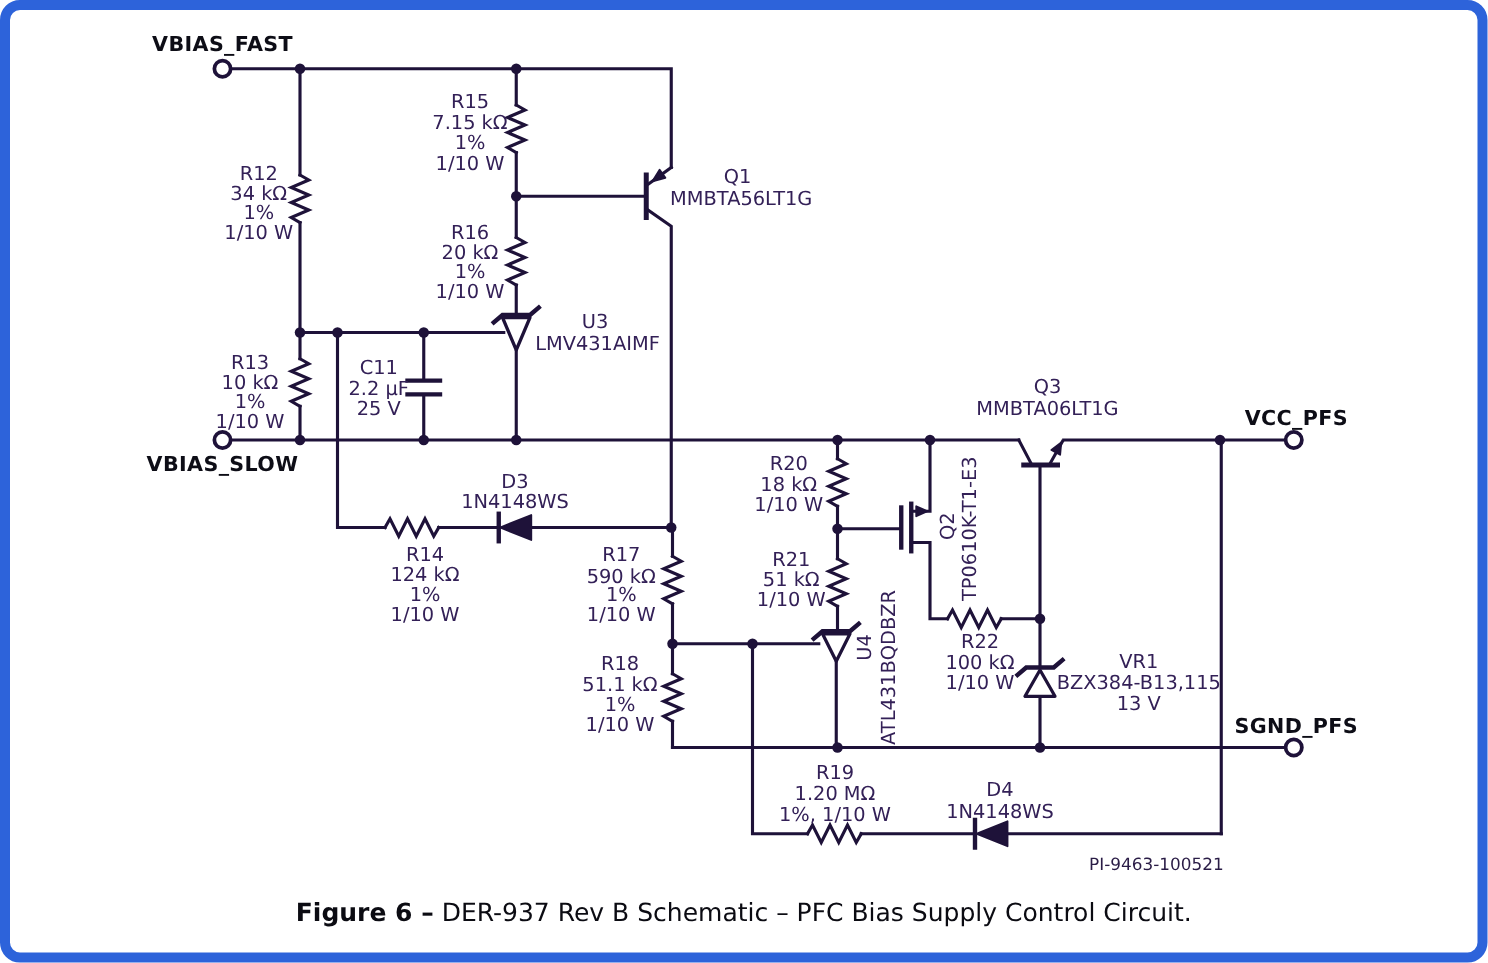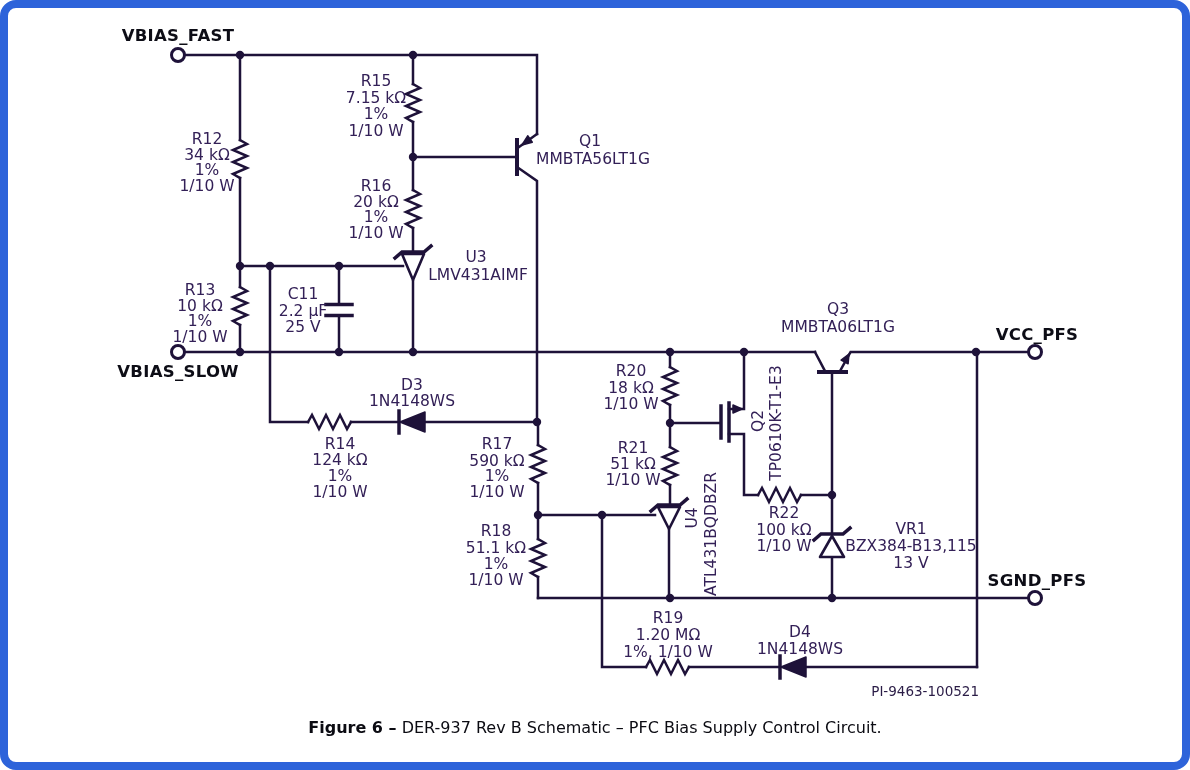--- a/index.html
+++ b/index.html
@@ -18,21 +18,21 @@
   .tri-fill{fill:#1e1239;stroke:#1e1239;stroke-width:1.5;stroke-linejoin:round;}
   .tri-open{fill:#ffffff;stroke:#1e1239;stroke-width:2.6;stroke-linejoin:round;}
   .dot{fill:#1e1239;}
   .term{fill:#ffffff;stroke:#1e1239;stroke-width:3;}
   .lbl{font-size:15.5px;fill:#332057;}
   .lbl-mid{text-anchor:middle;}
   .term-lbl{font-size:16.5px;font-weight:bold;fill:#0d0d16;text-anchor:middle;letter-spacing:.3px;}
   .pi-num{font-size:13.5px;fill:#2a1c46;text-anchor:end;}
   .caption{
     position:absolute;left:0;top:718px;width:1190px;text-align:center;
-    font-size:16px;color:#0b0b12;z-index:2;
+    font-size:20px;color:#0b0b12;z-index:2;
   }
   .caption .bold{font-weight:bold;}
 </style>
 </head>
 <body>
 
 <div class="frame"></div>
 
 <svg class="schematic" viewBox="0 0 1190 770">
 

